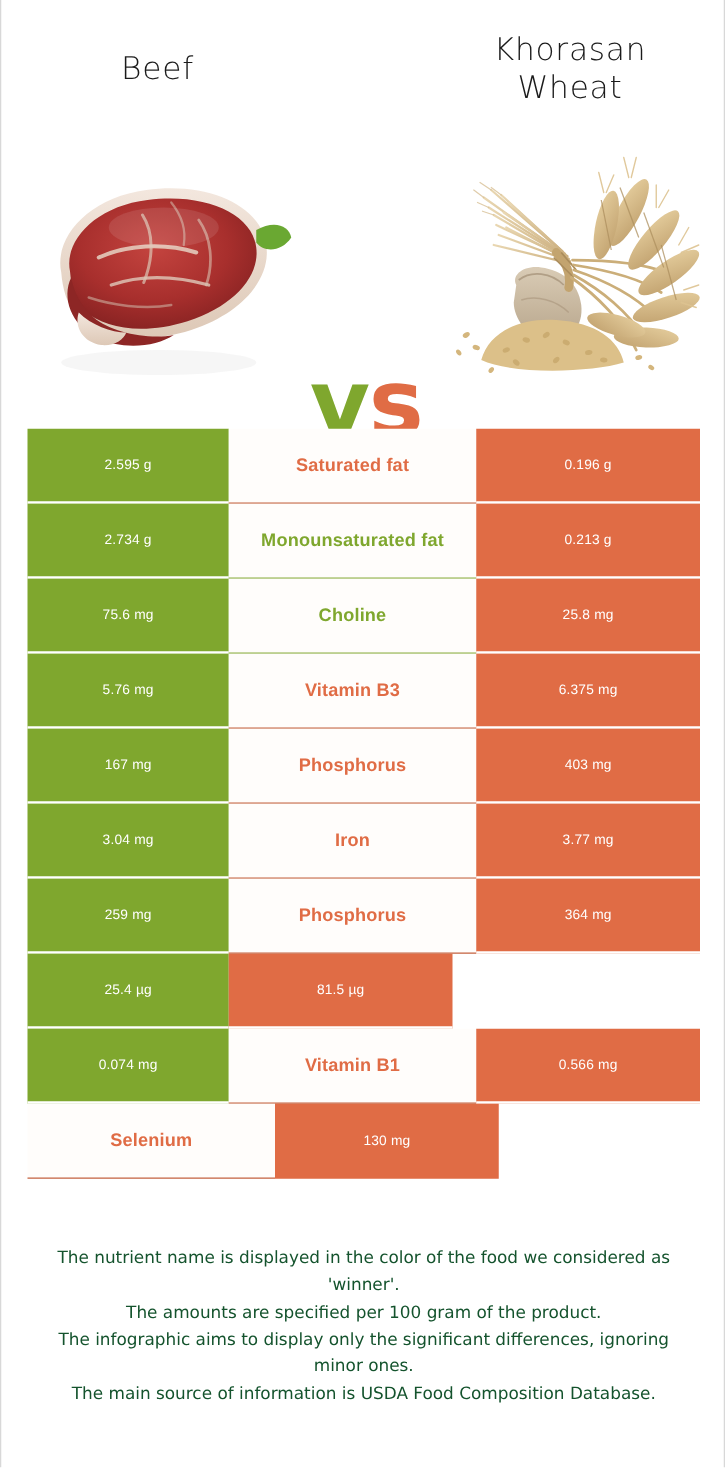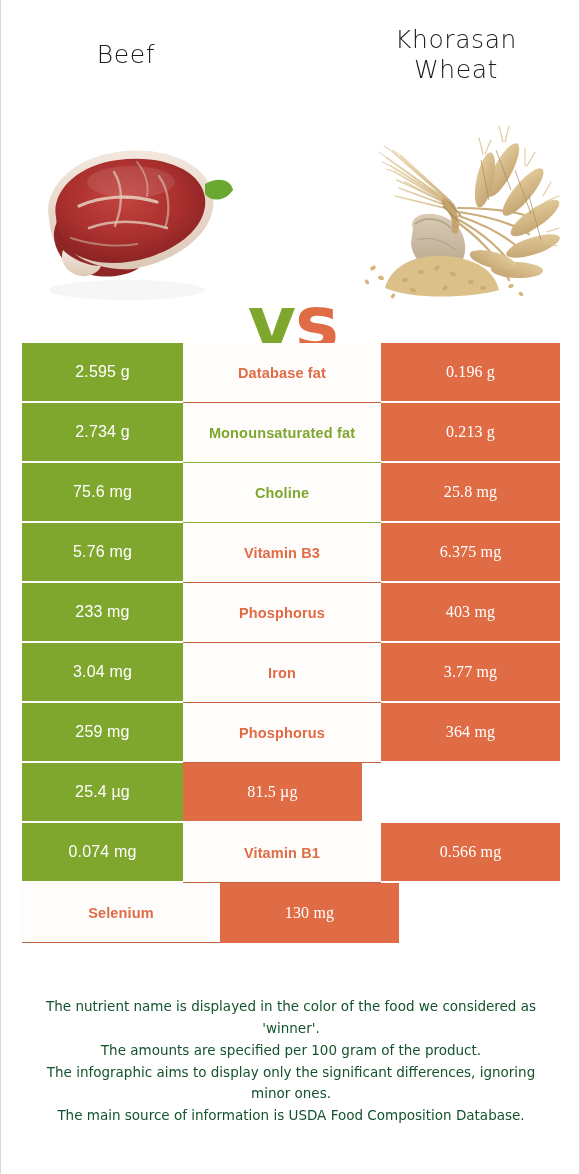--- a/index.html
+++ b/index.html
@@ -68,42 +68,41 @@
   }
   .row {
     position:relative;
     display:flex;
     height:60px;
   }
   .cell {
     display:flex;
     align-items:center;
     justify-content:center;
-    font-size:16px;
+    font-size:11px;
     letter-spacing:0.15px;
     height:60px;
   }
   .cell-left {
     width:161px;
     background:#7FA72E;
     color:#ffffff;
     border-bottom:2px solid #ffffff;
   }
   .cell-mid {
     width:198px;
     background:#fffdfb;
     font-weight:bold;
     font-size:14.5px;
   }
   .cell-right {
     width:179px;
     background:#E06C45;
     color:#ffffff;
     border-bottom:2px solid #ffffff;
-    font-family:Liberation Serif, serif;
   }
   .row:last-child .cell-left,
   .row:last-child .cell-right { border-bottom:none; }
 
   .cell-mid.win-green { color:#7FA72E; border-bottom:1px solid #8aad3f; }
   .cell-mid.win-orange{ color:#E06C45; border-bottom:1px solid #c4613f; }
   .row:first-child .cell-mid { border-top:none; }
 
   
   .footer {
@@ -303,40 +302,40 @@
 
     <div class="vs">
       <span class="v">v</span>
         <span class="s">s</span>
     </div>
   </div>
 
   <div class="table" id="tbl">
       <div class="row">
         <div class="cell cell-left">2.595 g</div>
-        <div class="cell cell-mid win-orange">Database fat</div>
+        <div class="cell cell-mid win-orange">Saturated fat</div>
         <div class="cell cell-right">0.196 g</div>
       </div>
       <div class="row">
         <div class="cell cell-left">2.734 g</div>
         <div class="cell cell-mid win-green">Monounsaturated fat</div>
         <div class="cell cell-right">0.213 g</div>
       </div>
       <div class="row">
         <div class="cell cell-left">75.6 mg</div>
         <div class="cell cell-mid win-green">Choline</div>
         <div class="cell cell-right">25.8 mg</div>
       </div>
       <div class="row">
         <div class="cell cell-left">5.76 mg</div>
         <div class="cell cell-mid win-orange">Vitamin B3</div>
         <div class="cell cell-right">6.375 mg</div>
       </div>
       <div class="row">
-        <div class="cell cell-left">233 mg</div>
+        <div class="cell cell-left">167 mg</div>
         <div class="cell cell-mid win-orange">Phosphorus</div>
         <div class="cell cell-right">403 mg</div>
       </div>
       <div class="row">
         <div class="cell cell-left">3.04 mg</div>
         <div class="cell cell-mid win-orange">Iron</div>
         <div class="cell cell-right">3.77 mg</div>
       </div>
       <div class="row">
         <div class="cell cell-left">259 mg</div>

